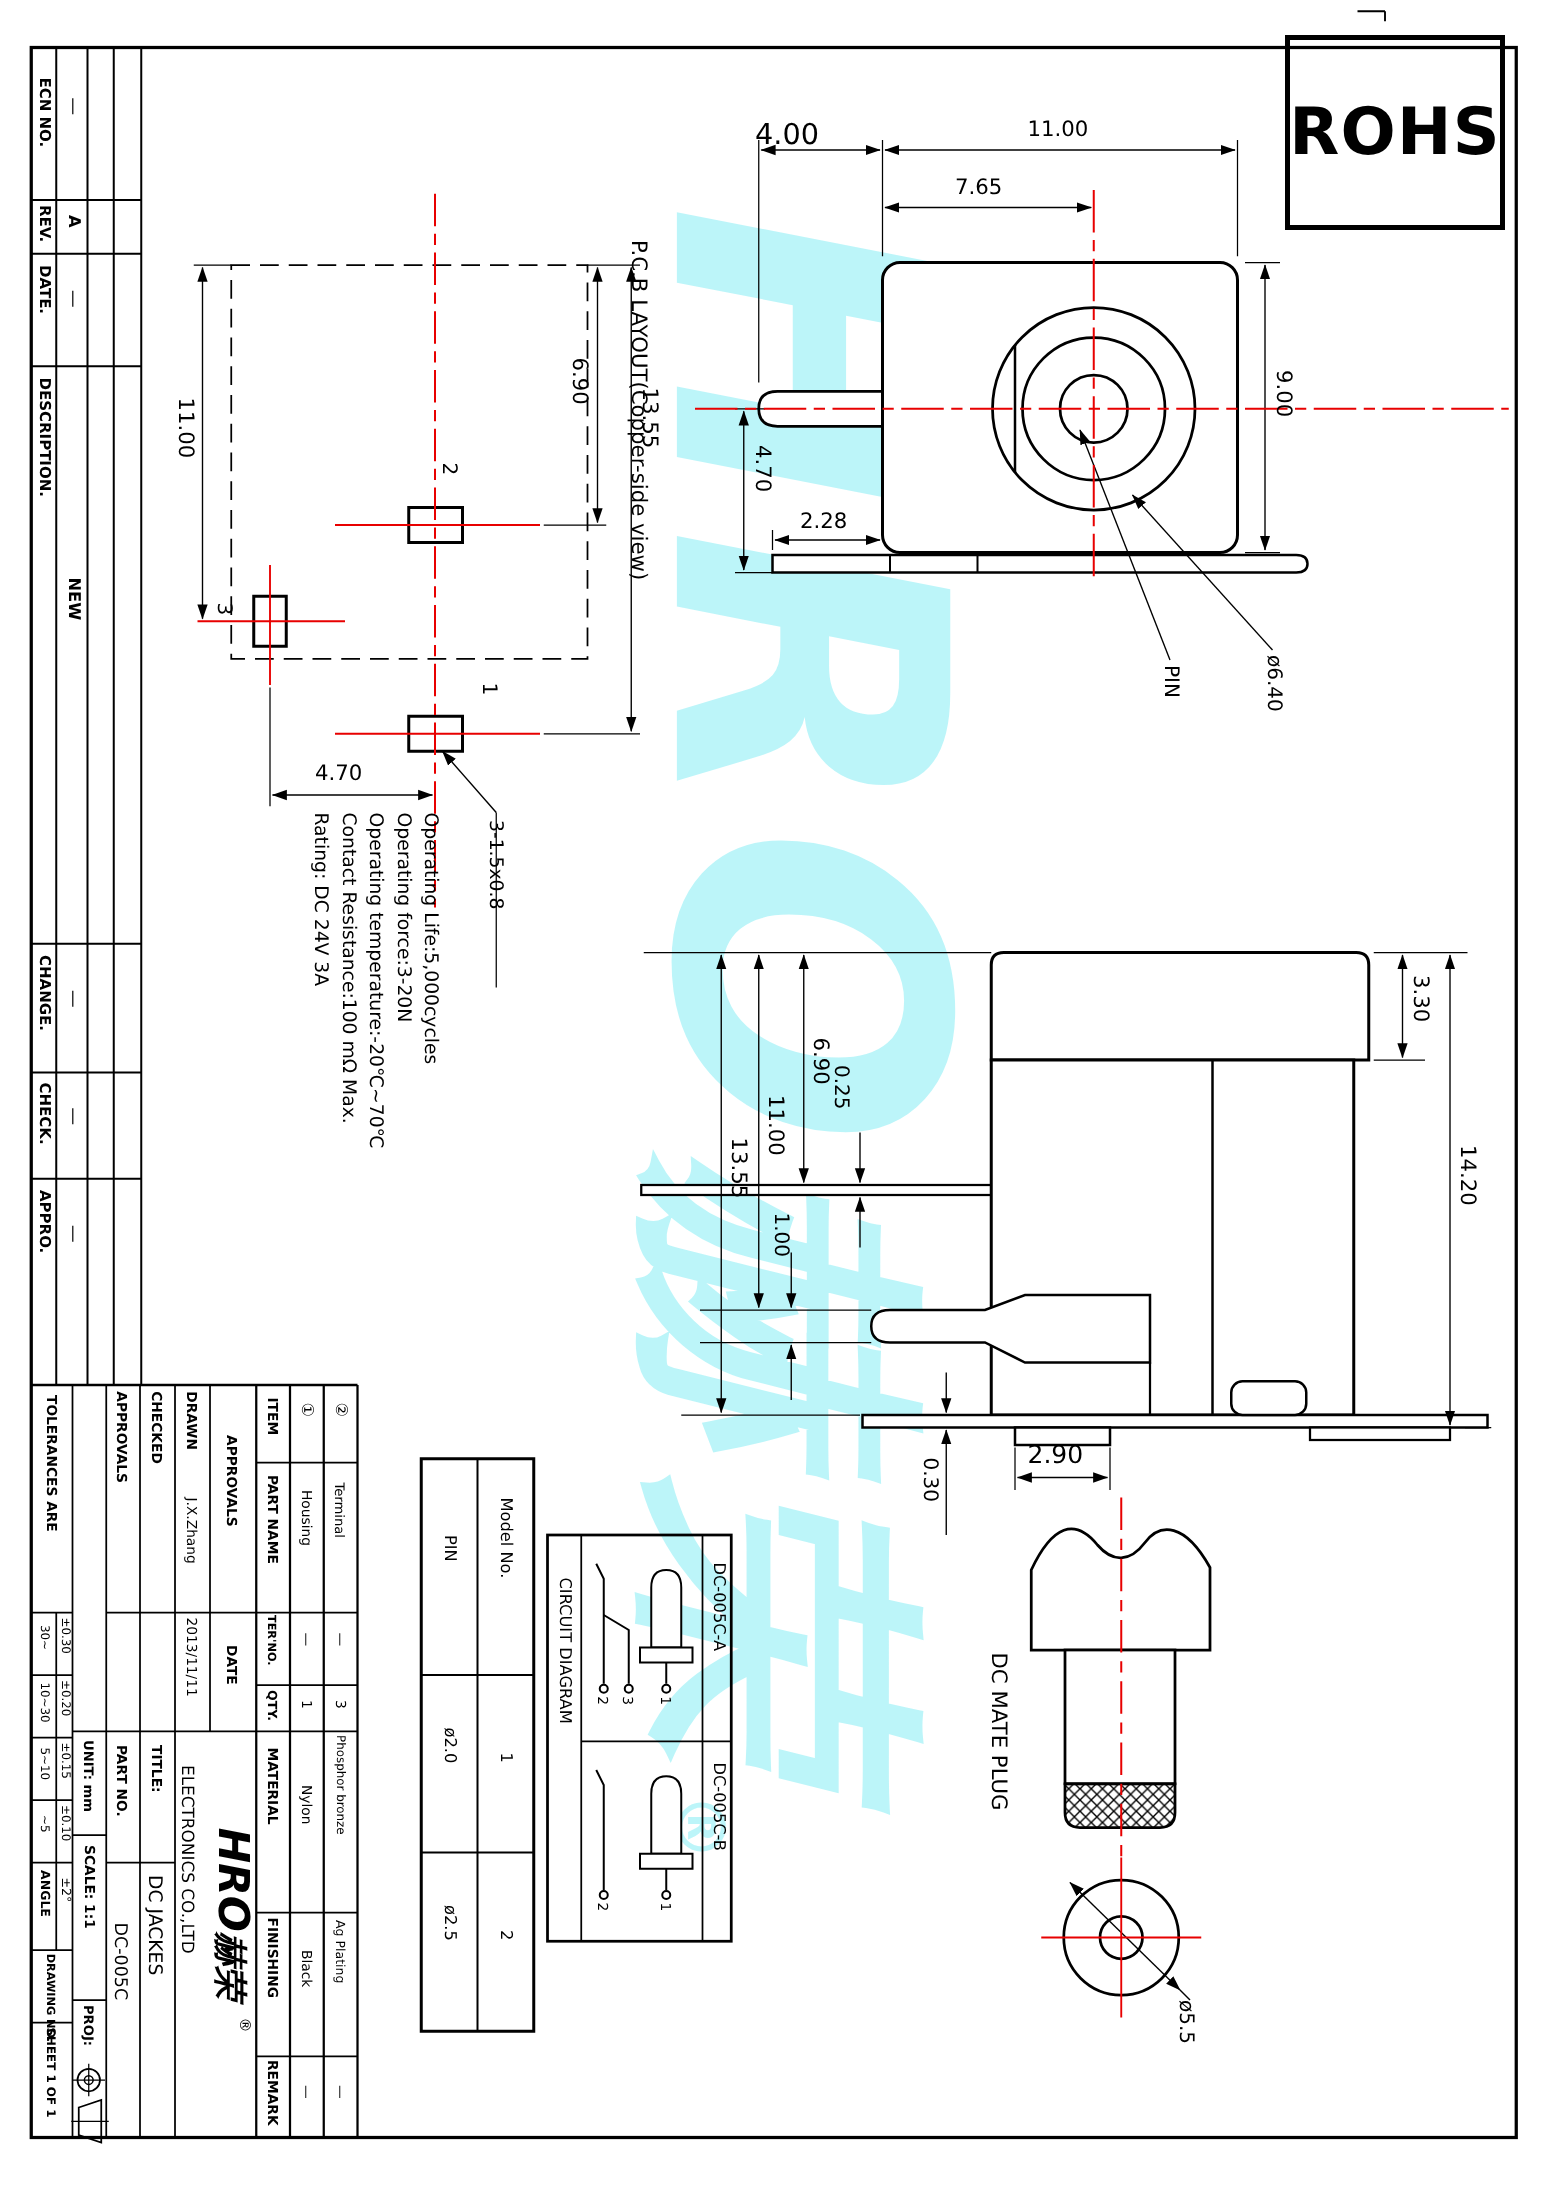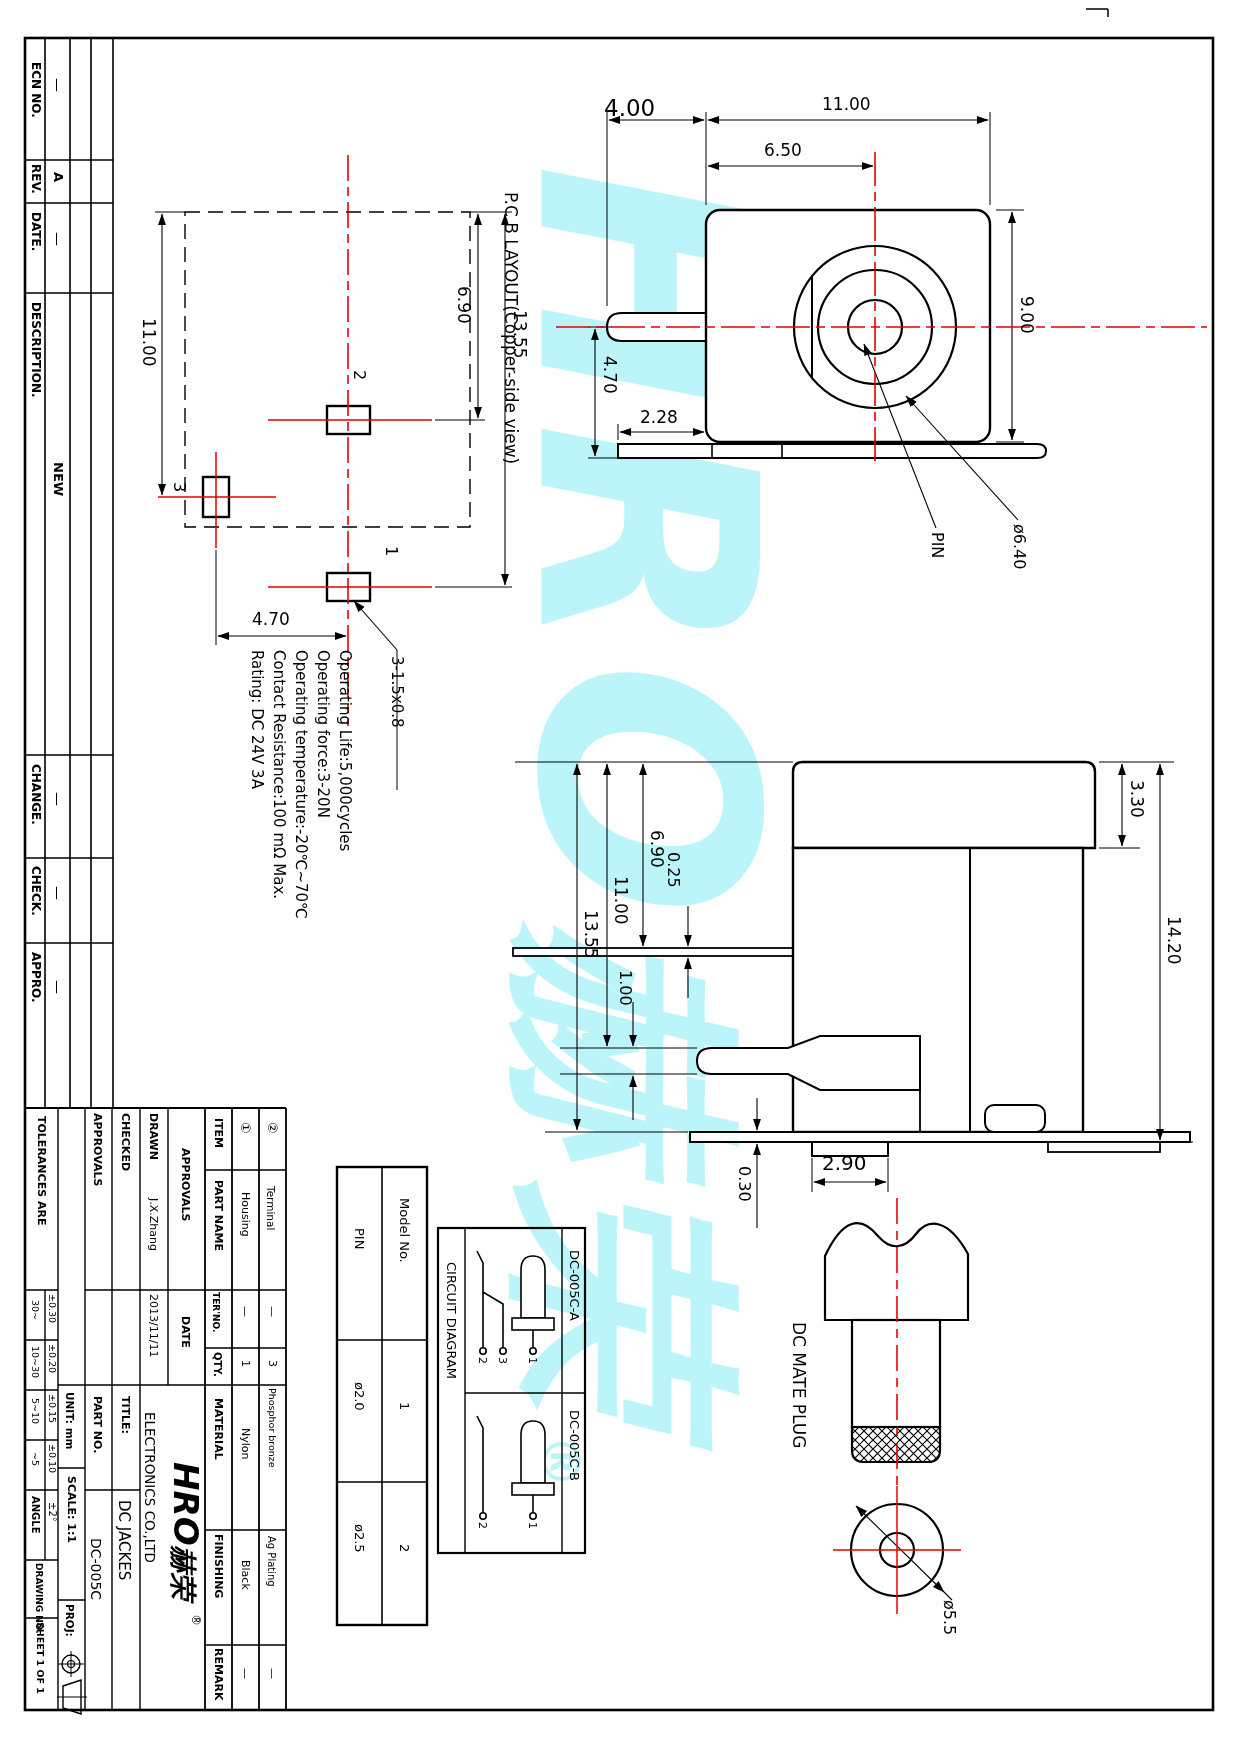--- a/index.html
+++ b/index.html
@@ -182,20 +182,23 @@
 
     <g stroke="#000" fill="none">
       <circle cx="71" cy="1664" r="9" stroke-width="1.4"></circle>
       <circle cx="71" cy="1664" r="3.5" stroke-width="1.2"></circle>
       <path d="M58,1664 H84 M71,1651 V1677" stroke-width="1"></path>
       <path d="M63,1686 L81,1680 L81,1714 L63,1708 Z" stroke-width="1.4"></path>
       <path d="M57,1697 H87" stroke-width="1"></path>
     </g>
   </svg>
 
+  <div id="rohs" class="lay">
+    <span>ROHS</span>
+  </div>
 
   <div class="t v b lay" style="left:28px;top:62px;font-size:12px">ECN NO.</div>
   <div class="t v lay" style="left:50px;top:78px;font-size:14px">—</div>
   <div class="t v b lay" style="left:28px;top:164px;font-size:12px">REV.</div>
   <div class="t v b lay" style="left:50px;top:172px;font-size:13px">A</div>
   <div class="t v b lay" style="left:28px;top:212px;font-size:12px">DATE.</div>
   <div class="t v lay" style="left:50px;top:232px;font-size:14px">—</div>
   <div class="t v b lay" style="left:28px;top:302px;font-size:12px">DESCRIPTION.</div>
   <div class="t v b lay" style="left:50px;top:462px;font-size:13px">NEW</div>
   <div class="t v b lay" style="left:28px;top:764px;font-size:12px">CHANGE.</div>
@@ -210,21 +213,21 @@
   <div class="t v lay" style="left:453px;top:286px;font-size:17px">6.90</div>
   <div class="t v lay" style="left:509px;top:310px;font-size:17px">13.55</div>
   <div class="t lay" style="left:252px;top:610px;font-size:17px">4.70</div>
   <div class="t v lay" style="left:388px;top:656px;font-size:15px">3-1.5x0.8</div>
   <div class="t v lay" style="left:350px;top:370px;font-size:16px">2</div>
   <div class="t v lay" style="left:170px;top:482px;font-size:16px">3</div>
   <div class="t v lay" style="left:382px;top:546px;font-size:16px">1</div>
 
   <div class="t lay" style="left:604px;top:95px;font-size:23px">4.00</div>
   <div class="t lay" style="left:822px;top:95px;font-size:17px">11.00</div>
-  <div class="t lay" style="left:764px;top:141px;font-size:17px">6.50</div>
+  <div class="t lay" style="left:764px;top:141px;font-size:17px">7.65</div>
   <div class="t v lay" style="left:1016px;top:296px;font-size:17px">9.00</div>
   <div class="t lay" style="left:640px;top:408px;font-size:17px">2.28</div>
   <div class="t v lay" style="left:599px;top:356px;font-size:17px">4.70</div>
   <div class="t v lay" style="left:928px;top:532px;font-size:16px">PIN</div>
   <div class="t v lay" style="left:1010px;top:524px;font-size:16px">ø6.40</div>
 
   <div class="t v lay" style="left:248px;top:650px;font-size:15px">Rating:  DC 24V  3A</div>
   <div class="t v lay" style="left:270px;top:650px;font-size:15px">Contact Resistance:100 mΩ Max.</div>
   <div class="t v lay" style="left:292px;top:650px;font-size:15px">Operating temperature:-20℃~70℃</div>
   <div class="t v lay" style="left:314px;top:650px;font-size:15px">Operating force:3-20N</div>

